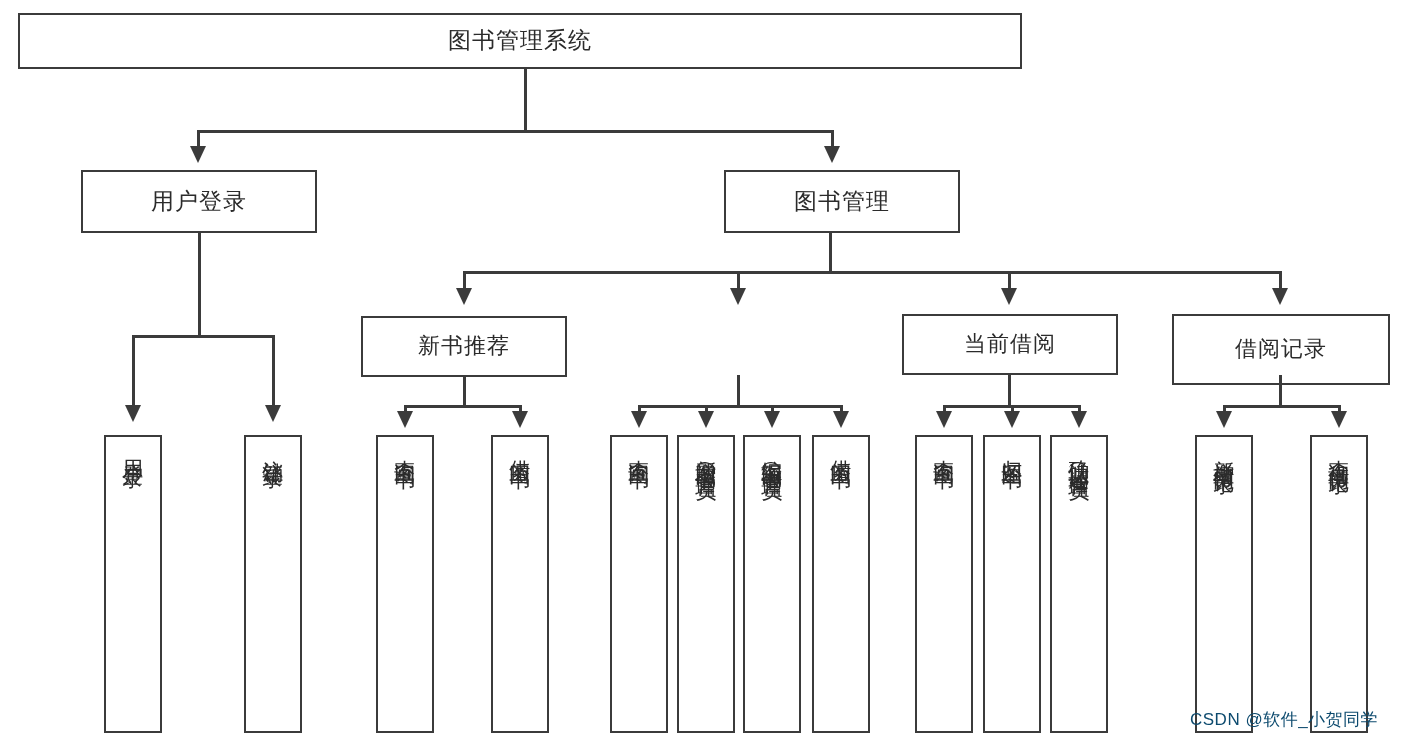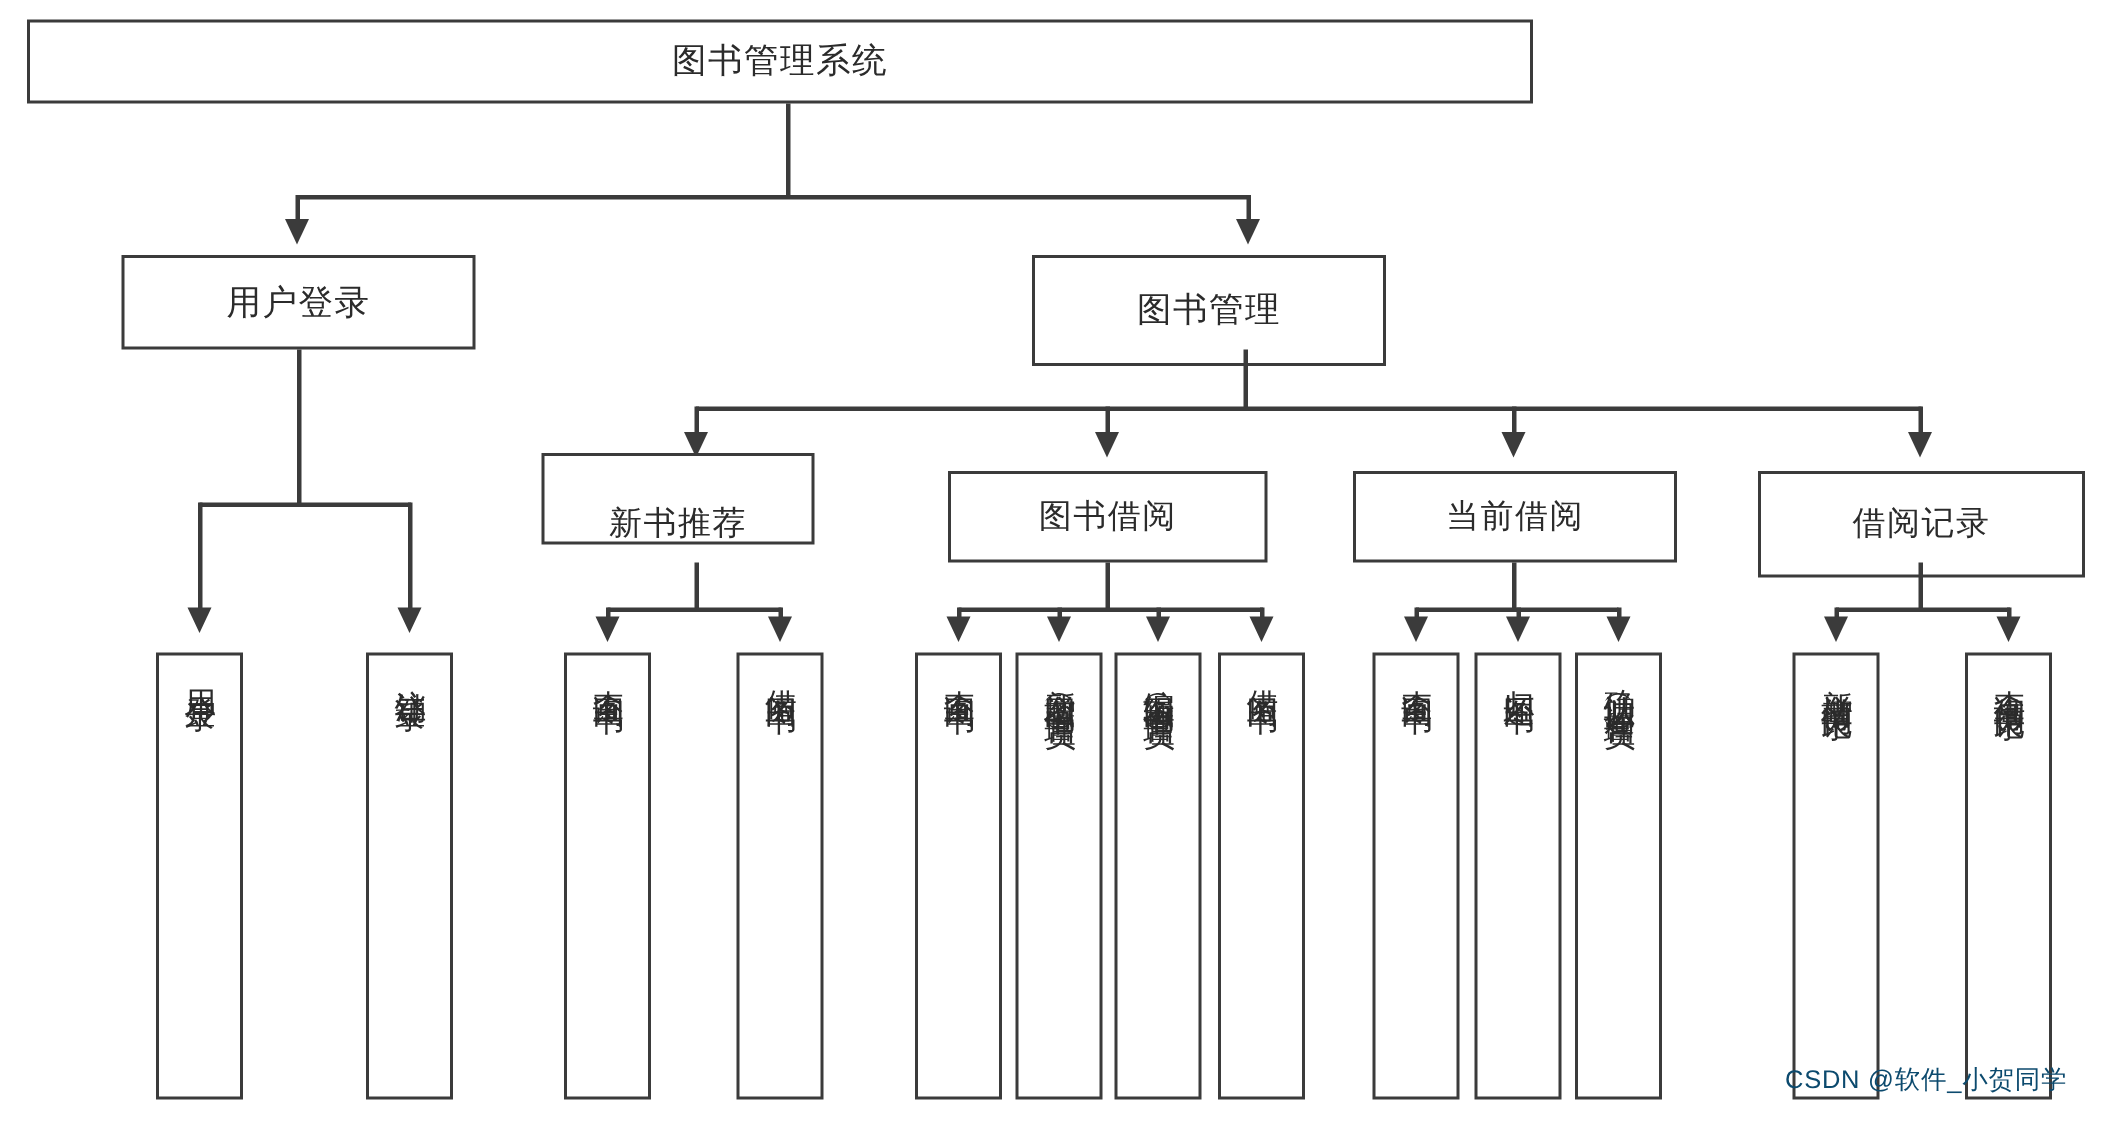--- a/index.html
+++ b/index.html
@@ -93,21 +93,21 @@
   <div class="hline" style="left:198px; top:130px; width:636px;"></div>
   <div class="vline" style="left:197px; top:130px; height:18px;"></div>
   <div class="arrow" style="left:190px; top:146px;"></div>
   <div class="vline" style="left:831px; top:130px; height:18px;"></div>
   <div class="arrow" style="left:824px; top:146px;"></div>
 
   <div class="node level2" style="left:81px; top:170px; width:236px; height:63px;">
     <span class="node-label">用户登录</span>
   </div>
 
-  <div class="node level2" style="left:688px; top:170px; width:236px; height:74px;">
+  <div class="node level2" style="left:724px; top:170px; width:236px; height:63px;">
     <span class="node-label">图书管理</span>
   </div>
 
   <div class="vline" style="left:198px; top:233px; height:104px;"></div>
   <div class="hline" style="left:133px; top:335px; width:141px;"></div>
   <div class="vline" style="left:132px; top:335px; height:72px;"></div>
   <div class="arrow" style="left:125px; top:405px;"></div>
   <div class="vline" style="left:272px; top:335px; height:72px;"></div>
   <div class="arrow" style="left:265px; top:405px;"></div>
 
@@ -115,25 +115,22 @@
   <div class="hline" style="left:464px; top:271px; width:817px;"></div>
   <div class="vline" style="left:463px; top:271px; height:18px;"></div>
   <div class="arrow" style="left:456px; top:288px;"></div>
   <div class="vline" style="left:737px; top:271px; height:18px;"></div>
   <div class="arrow" style="left:730px; top:288px;"></div>
   <div class="vline" style="left:1008px; top:271px; height:18px;"></div>
   <div class="arrow" style="left:1001px; top:288px;"></div>
   <div class="vline" style="left:1279px; top:271px; height:18px;"></div>
   <div class="arrow" style="left:1272px; top:288px;"></div>
 
-  <div class="node level3" style="left:361px; top:302px; width:182px; height:61px;align-items:flex-end;">
+  <div class="node level3" style="left:361px; top:316px; width:206px; height:61px;">
     <span class="node-label">新书推荐</span>
-  </div>
-  <div class="node level3" style="left:632px; top:314px; width:213px; height:61px;">
-    <span class="node-label">图书借阅</span>
   </div>
   <div class="node level3" style="left:902px; top:314px; width:216px; height:61px;text-align:right;">
     <span class="node-label">当前借阅</span>
   </div>
   <div class="node level3" style="left:1172px; top:314px; width:218px; height:71px;">
     <span class="node-label">借阅记录</span>
   </div>
 
   <div class="vline" style="left:463px; top:375px; height:32px;"></div>
   <div class="hline" style="left:405px; top:405px; width:116px;"></div>

